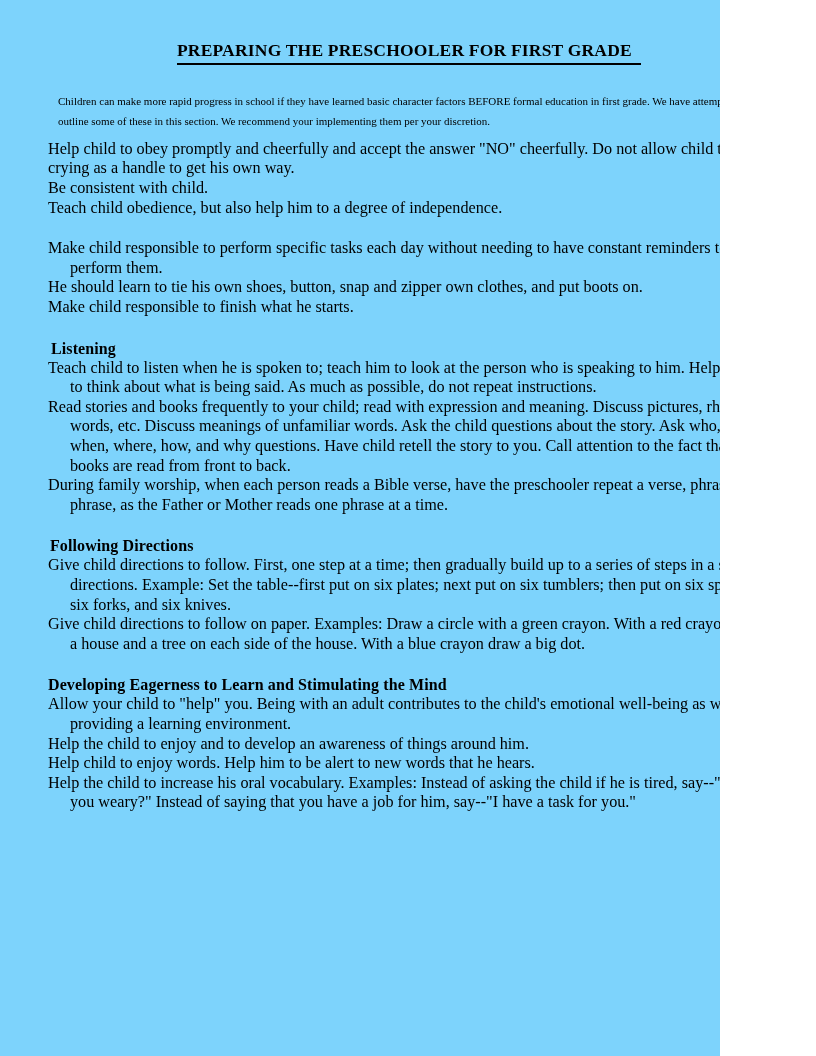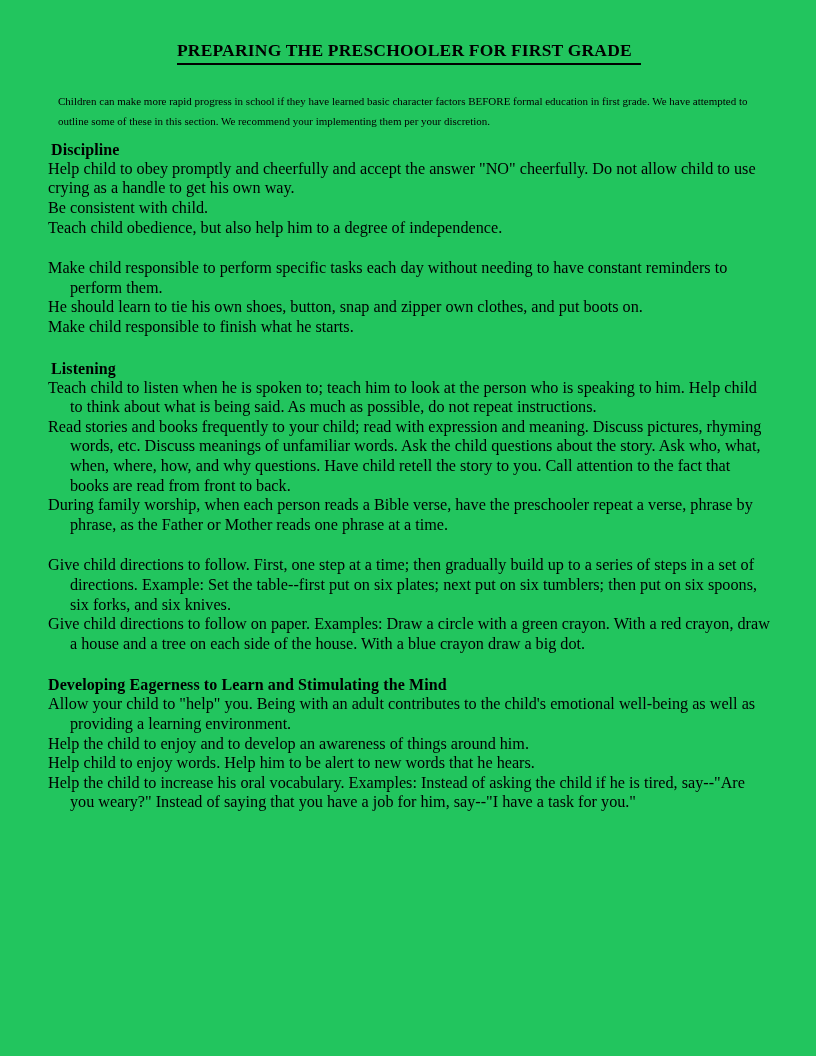--- a/index.html
+++ b/index.html
@@ -8,23 +8,23 @@
     padding: 0;
     background: #ffffff;
   }
   body {
     font-family: "Liberation Serif", "DejaVu Serif", serif;
     color: #000000;
     -webkit-font-smoothing: antialiased;
   }
   .page {
     position: relative;
-    width: 816px;
+    width: 720px;
     height: 1056px;
-    background: #22c55e;
+    background: #7dd3fc;
     overflow: hidden;
     box-sizing: border-box;
   }
   .content {
     position: absolute;
     left: 48px;
     top: 40px;
     width: 722px;
   }
 
@@ -95,21 +95,20 @@
 <body>
 
 <div class="page">
   <div class="content">
 
     <h1 class="doc-title"><span class="underlined">PREPARING THE PRESCHOOLER FOR FIRST GRADE  </span></h1>
 
     <p class="intro">Children can make more rapid progress in school if they have learned basic character factors BEFORE formal education in first grade.  We have attempted to outline some of these in this section.  We recommend your implementing them per your discretion.</p>
 
     <div class="section">
-      <div class="section-heading ind-3">Discipline</div>
       <div class="section-body">
         <p class="item hang-sm">Help child to obey promptly and cheerfully and accept the answer "NO" cheerfully. Do not allow child to use crying as a handle to get his own way.</p>
         <p class="item hang-sm">Be consistent with child.</p>
         <p class="item hang-sm">Teach child obedience, but also help him to a degree of independence.</p>
       </div>
     </div>
 
     <div class="section">
       <div class="section-body">
         <p class="item hang">Make child responsible to perform specific tasks each day without needing to have constant reminders to perform them.</p>
@@ -121,20 +120,21 @@
     <div class="section">
       <div class="section-heading ind-3">Listening</div>
       <div class="section-body">
         <p class="item hang">Teach child to listen when he is spoken to; teach him to look at the person who is speaking to him. Help child to think about what is being said. As much as possible, do not repeat instructions.</p>
         <p class="item hang">Read stories and books frequently to your child; read with expression and meaning. Discuss pictures, rhyming words, etc. Discuss meanings of unfamiliar words. Ask the child questions about the story. Ask who, what, when, where, how, and why questions. Have child retell the story to you. Call attention to the fact that books are read from front to back.</p>
         <p class="item hang">During family worship, when each person reads a Bible verse, have the preschooler repeat a verse, phrase by phrase, as the Father or Mother reads one phrase at a time.</p>
       </div>
     </div>
 
     <div class="section">
+      <div class="section-heading ind-2">Following Directions</div>
       <div class="section-body">
         <p class="item hang">Give child directions to follow. First, one step at a time; then gradually build up to a series of steps in a set of directions. Example: Set the table--first put on six plates; next put on six tumblers; then put on six spoons, six forks, and six knives.</p>
         <p class="item hang">Give child directions to follow on paper. Examples: Draw a circle with a green crayon. With a red crayon, draw a house and a tree on each side of the house. With a blue crayon draw a big dot.</p>
       </div>
     </div>
 
     <div class="section">
       <div class="section-heading ind-0">Developing Eagerness to Learn and Stimulating the Mind</div>
       <div class="section-body">
         <p class="item hang">Allow your child to "help" you. Being with an adult contributes to the child's emotional well-being as well as providing a learning environment.</p>

